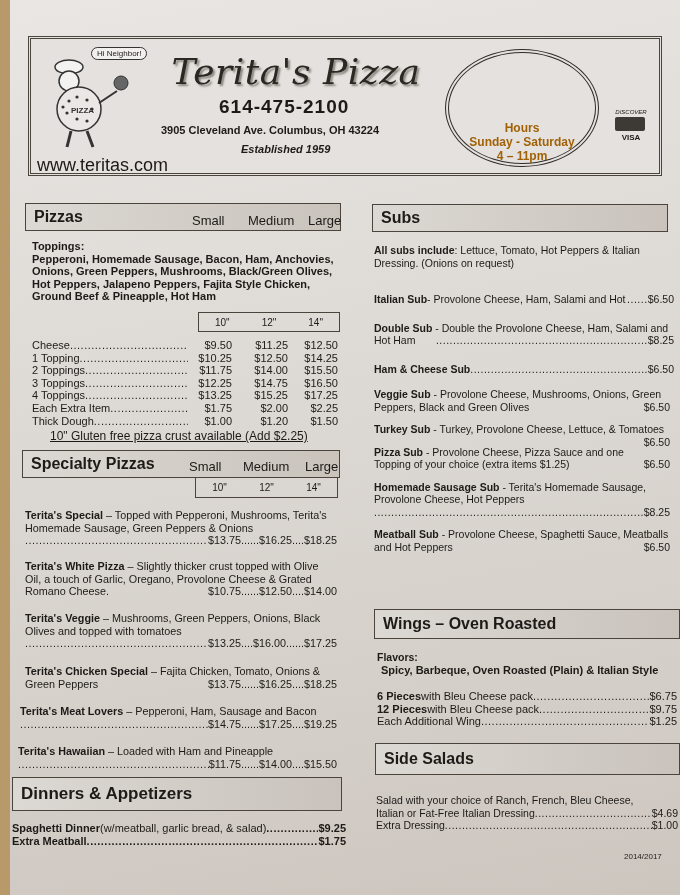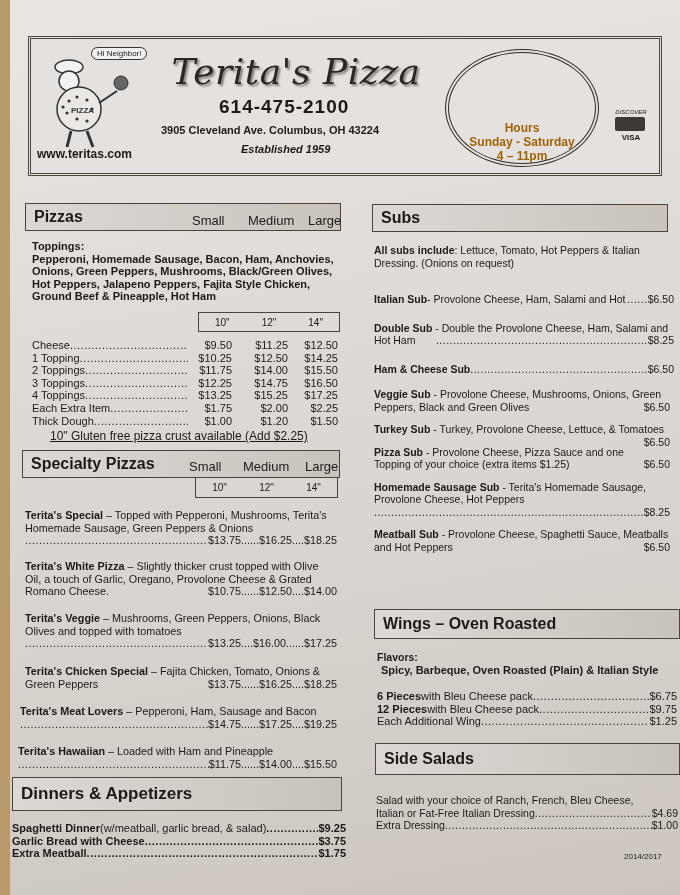--- a/index.html
+++ b/index.html
@@ -23,21 +23,21 @@
     border-radius:10px; padding:1px 5px; background:#f2f0ee;
   }
   .title {
     position:absolute; left:135px; top:12px; width:260px; text-align:center;
     font-family:"DejaVu Serif", serif; font-style:italic; font-size:36px; letter-spacing:0.5px;
     color:#2b2723; text-shadow:2px 2px 2px #8b857e;
   }
   .phone { position:absolute; left:188px; top:57px; font-size:19px; font-weight:bold; letter-spacing:1px; }
   .address { position:absolute; left:130px; top:85px; font-size:11px; font-weight:bold; }
   .established { position:absolute; left:210px; top:104px; font-size:11px; font-weight:bold; font-style:italic; }
-  .website { position:absolute; left:6px; top:108px; font-size:12px; font-weight:bold; }
+  .website { position:absolute; left:6px; top:116px; font-size:18px; font-weight:normal; }
   .hours-oval {
     position:absolute; left:414px; top:10px; width:154px; height:118px;
     border:4px double #2f2b27; border-radius:50%; box-sizing:border-box;
     display:flex; flex-direction:column; align-items:center; justify-content:flex-end;
     font-size:12px; font-weight:bold; line-height:14px; color:#a16207;
   }
   .cards { position:absolute; left:584px; top:70px; width:32px; font-size:7px; text-align:center; }
   .cards .mc { width:30px; height:14px; background:#3d3935; border-radius:2px; margin:2px 0; }
   .cards .discover { font-size:6px; font-style:italic; }
   .cards .visa { font-weight:bold; font-size:8px; }
@@ -267,25 +267,20 @@
   <span>Dinners &amp; Appetizers</span>
 </div>
 <div class="price-table bold" style="left:12px;top:822px;width:334px;font-size:11px;">
   <div class="row">
       <span>Spaghetti Dinner</span>
       <span style="font-weight:normal"> (w/meatball, garlic bread, &amp; salad)</span>
       <span class="dots"></span>
       <span>$9.25</span>
     </div>
   <div class="row">
-      <span>Garlic Bread with Cheese</span>
-      <span class="dots"></span>
-      <span>$3.75</span>
-    </div>
-  <div class="row">
       <span>Extra Meatball</span>
       <span class="dots"></span>
       <span>$1.75</span>
     </div>
 </div>
 
 <div class="sec-head" style="left:372px;top:204px;width:296px;height:28px;font-size:16px;">
   <span>Subs</span>
 </div>
 <div class="text-block" style="left:374px;top:244px;width:296px;font-size:10.5px;">

